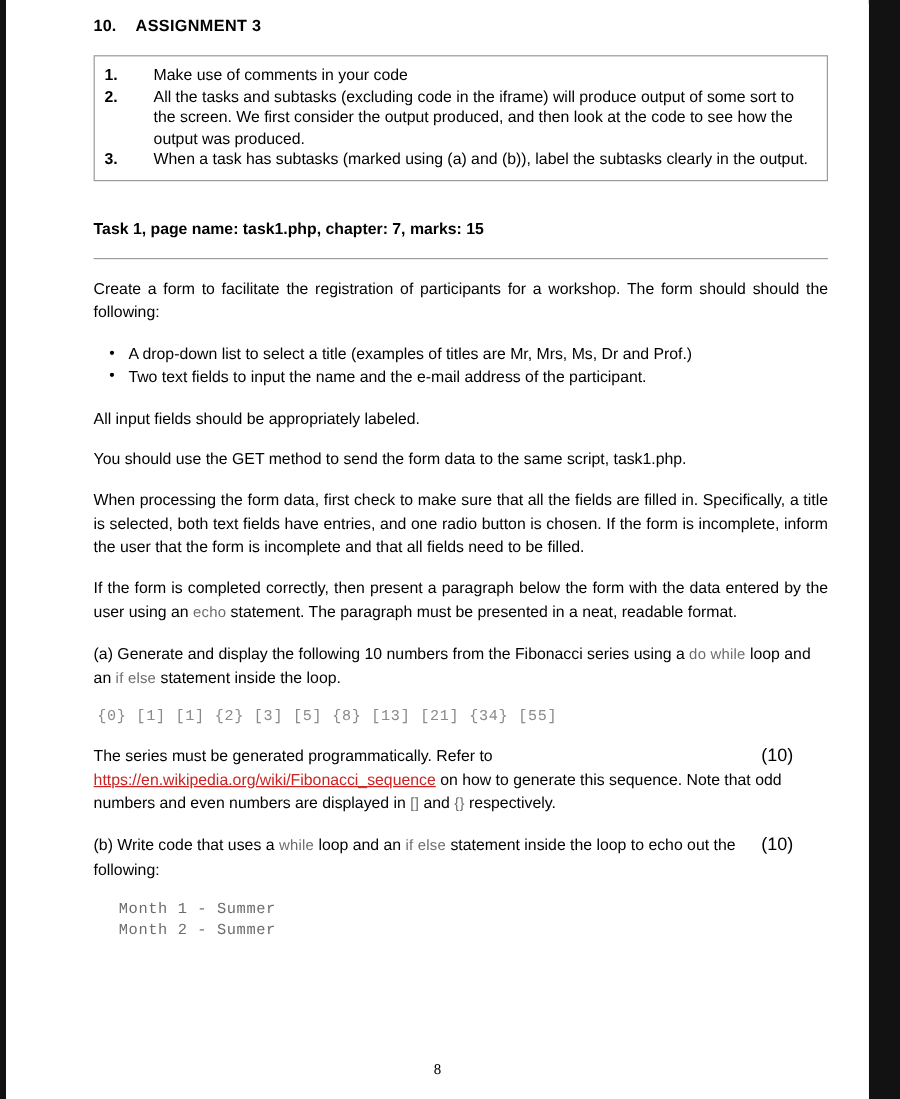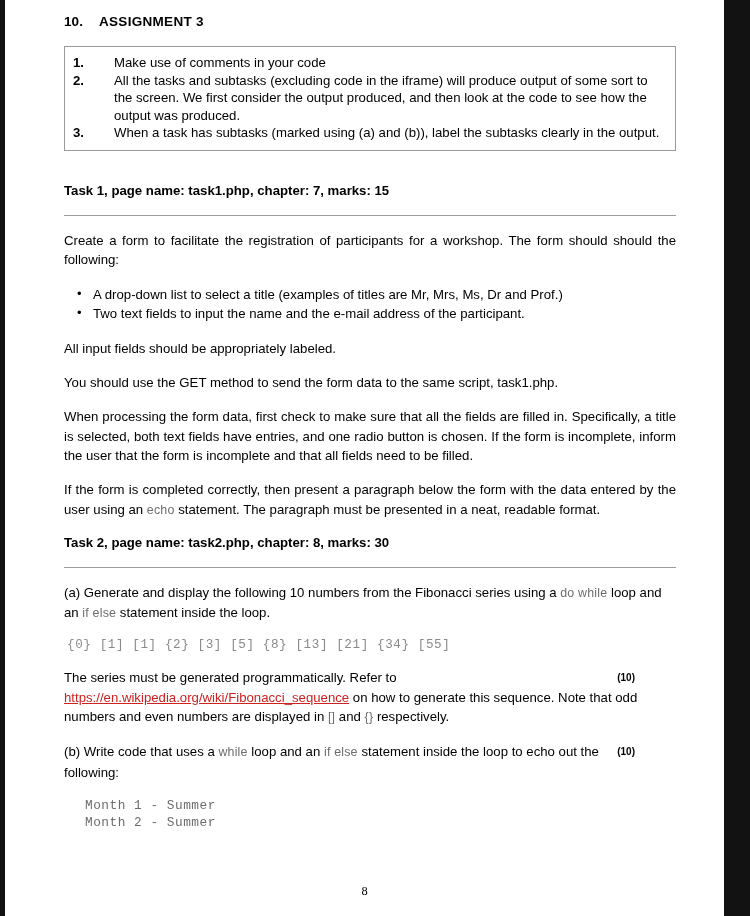--- a/index.html
+++ b/index.html
@@ -40,21 +40,21 @@
     position: absolute;
     top: 0;
     left: 5px;
     width: 719px;
     height: 916px;
     background: #ffffff;
   }
 
   .content {
     position: absolute;
-    left: 59px;
+    left: 73px;
     top: 14px;
     width: 612px;
   }
 
   
   .assign-head {
     font-size: 13.5px;
     font-weight: bold;
     letter-spacing: 0.1px;
     margin: 0 0 17px 0;
@@ -138,23 +138,23 @@
     padding-left: 3px;
   }
 
   .link {
     color: #cc2222;
     text-decoration: underline;
   }
 
   .marks {
     float: right;
-    font-weight: bold;
-    font-size: 10px;
-    margin-right: 41px;
+    font-weight: normal;
+    font-size: 15px;
+    margin-right: 29px;
   }
 
   .mono-block {
     font-family: "Liberation Mono", "DejaVu Sans Mono", monospace;
     color: #6d6d6d;
     font-size: 12.8px;
     line-height: 17.5px;
     letter-spacing: 0.5px;
     margin: 7px 0 0 0;
     padding-left: 21px;
@@ -211,21 +211,20 @@
     </ul>
 
     <p class="body nojustify">All input fields should be appropriately labeled.</p>
 
     <p class="body nojustify">You should use the GET method to send the form data to the same script, task1.php.</p>
 
     <p class="body">When processing the form data, first check to make sure that all the fields are filled in. Specifically, a title is selected, both text fields have entries, and one radio button is chosen. If the form is incomplete, inform the user that the form is incomplete and that all fields need to be filled.</p>
 
     <p class="body"><span>If the form is completed correctly, then present a paragraph below the form with the data entered by the user using an </span><code>echo</code><span> statement. The paragraph must be presented in a neat, readable format.</span></p>
 
-    <div class="task-head">Task 2, page name: task2.php, chapter: 8, marks: 30</div>
 
     <p class="body nojustify"><span>(a) Generate and display the following 10 numbers from the Fibonacci series using a </span><code>do while</code><span> loop and an </span><code>if else</code><span> statement inside the loop.</span></p>
 
     <div class="fib-line">{0} [1] [1] {2} [3] [5] {8} [13] [21] {34} [55]</div>
 
     <p class="body nojustify"><span class="marks">(10)</span><span>The series must be generated programmatically. Refer to</span><br><a class="link" href="#">https://en.wikipedia.org/wiki/Fibonacci_sequence</a><span> on how to generate this sequence. Note that odd numbers and even numbers are displayed in </span><code>[]</code><span> and </span><code>{}</code><span> respectively.</span></p>
 
     <p class="body nojustify"><span class="marks">(10)</span><span>(b) Write code that uses a </span><code>while</code><span> loop and an </span><code>if else</code><span> statement inside the loop to echo out the following:</span></p>
 
     <div class="mono-block">Month 1 - Summer

